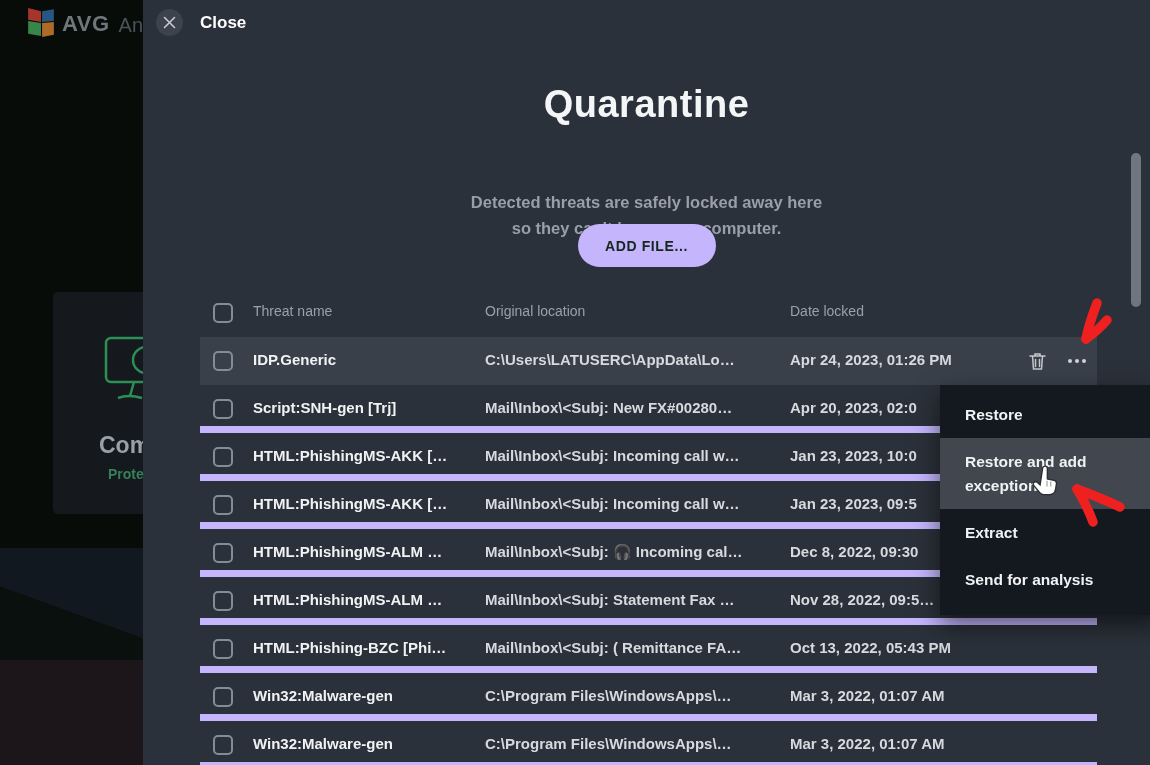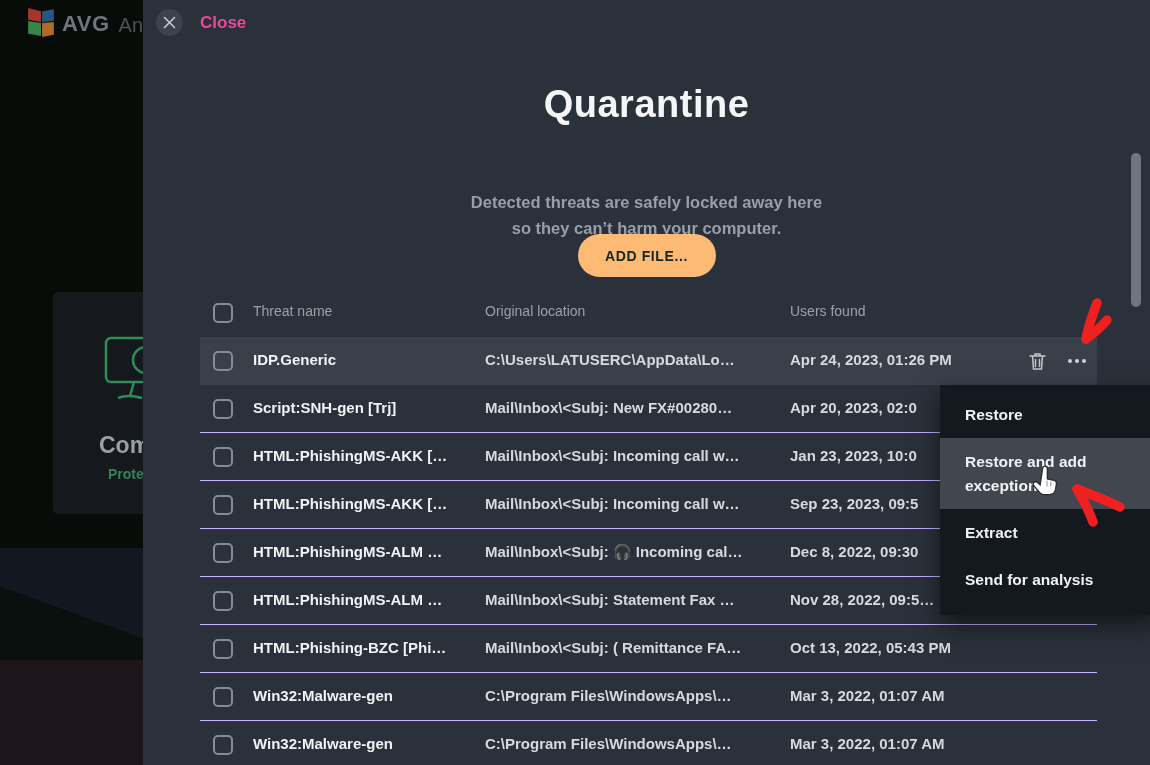--- a/index.html
+++ b/index.html
@@ -17,38 +17,38 @@
   .bg-card-sub { position:absolute; left:55px; top:174px; font-size:14px; font-weight:700; color:#35815a; }
   .bg-mid { position:absolute; left:0; top:548px; width:143px; height:112px;
             background:linear-gradient(200deg,#11181f 0 55%,#0a100d 55%); }
   .bg-bottom { position:absolute; left:0; top:660px; width:143px; height:105px; background:#1c151a; }
 
   
   .panel { position:absolute; left:143px; top:0; width:1007px; height:765px; background:#2b313a; }
   .close-row { position:absolute; left:13px; top:9px; display:flex; align-items:center; }
   .close-btn { width:27px; height:27px; border-radius:50%; background:#3c434d;
                display:flex; align-items:center; justify-content:center; cursor:pointer; }
-  .close-label { margin-left:17px; font-size:17px; font-weight:700; color:#ec4899; cursor:pointer; }
+  .close-label { margin-left:17px; font-size:17px; font-weight:700; color:#ffffff; cursor:pointer; }
   .q-title { position:absolute; left:0; top:83px; width:100%; text-align:center;
              font-size:38px; font-weight:700; color:#f3f5f6; letter-spacing:.5px; }
   .q-sub { position:absolute; left:0; top:141px; width:100%; text-align:center;
            font-size:16.5px; font-weight:700; color:#999fa8; line-height:26px;margin-top:48px; }
-  .add-file { position:absolute; left:0; right:0; top:220px; margin:14px auto; width:138px; height:43px;
-              border:none; border-radius:22px; background:#fdba74; color:#15271c;
+  .add-file { position:absolute; left:0; right:0; top:220px; margin:4px auto; width:138px; height:43px;
+              border:none; border-radius:22px; background:#c4b5fd; color:#15271c;
               font-family:inherit; font-size:14px; font-weight:800; letter-spacing:.6px; cursor:pointer; }
 
   
   .table { position:absolute; left:57px; top:295px; width:897px; }
   .thead { position:relative; height:42px; }
   .th { position:absolute; top:8px; font-size:14px; font-weight:400; color:#99a0a8; }
   .th-threat { left:53px; } .th-loc { left:285px; } .th-date { left:590px; }
   .checkbox { position:absolute; left:13px; top:11px; width:20px; height:20px;
               border:2px solid #858c94; border-radius:5px; cursor:pointer; }
   .thead .checkbox { top:8px; }
-  .row { position:relative; height:48px; border-bottom:1px solid #c4b5fd; }
+  .row { position:relative; height:48px; border-bottom:7px solid #c4b5fd; }
   .row.state-hover { background:#39404a; border-bottom-color:#39404a; }
   .row .checkbox { top:14px; }
   .cell { position:absolute; top:14px; font-size:15px; font-weight:700; white-space:nowrap; overflow:hidden; }
   .cell.threat { left:53px; width:228px; color:#f0f2f4; }
   .cell.loc { left:285px; width:300px; color:#d6dade; }
   .cell.date { left:590px; width:230px; color:#d6dade; }
   .actions { position:absolute; right:8px; top:0; height:48px; display:none; align-items:center; gap:16px; }
   .row.state-hover .actions { display:flex; }
   .icon-btn { width:24px; height:24px; display:flex; align-items:center; justify-content:center; cursor:pointer; }
 
@@ -124,21 +124,21 @@
       <span>so they can’t harm your computer.</span>
     </div>
 
     <button class="add-file">ADD FILE...</button>
 
     <div class="table">
       <div class="thead">
         <div class="checkbox"></div>
         <span class="th th-threat">Threat name</span>
         <span class="th th-loc">Original location</span>
-        <span class="th th-date">Users found</span>
+        <span class="th th-date">Date locked</span>
       </div>
 
       <div class="tbody">
 
           <div class="row state-hover">
             <div class="checkbox"></div>
             <span class="cell threat">IDP.Generic</span>
             <span class="cell loc">C:\Users\LATUSERC\AppData\Lo…</span>
             <span class="cell date">Apr 24, 2023, 01:26 PM</span>
             <span class="actions">
@@ -170,21 +170,21 @@
             <span class="cell threat">HTML:PhishingMS-AKK […</span>
             <span class="cell loc">Mail\Inbox\&lt;Subj: Incoming call w…</span>
             <span class="cell date">Jan 23, 2023, 10:0</span>
 
           </div>
 
           <div class="row">
             <div class="checkbox"></div>
             <span class="cell threat">HTML:PhishingMS-AKK […</span>
             <span class="cell loc">Mail\Inbox\&lt;Subj: Incoming call w…</span>
-            <span class="cell date">Sep 23, 2023, 09:5</span>
+            <span class="cell date">Jan 23, 2023, 09:5</span>
 
           </div>
 
           <div class="row">
             <div class="checkbox"></div>
             <span class="cell threat">HTML:PhishingMS-ALM …</span>
             <span class="cell loc">Mail\Inbox\&lt;Subj: 🎧 Incoming cal…</span>
             <span class="cell date">Dec 8, 2022, 09:30</span>
 
           </div>

